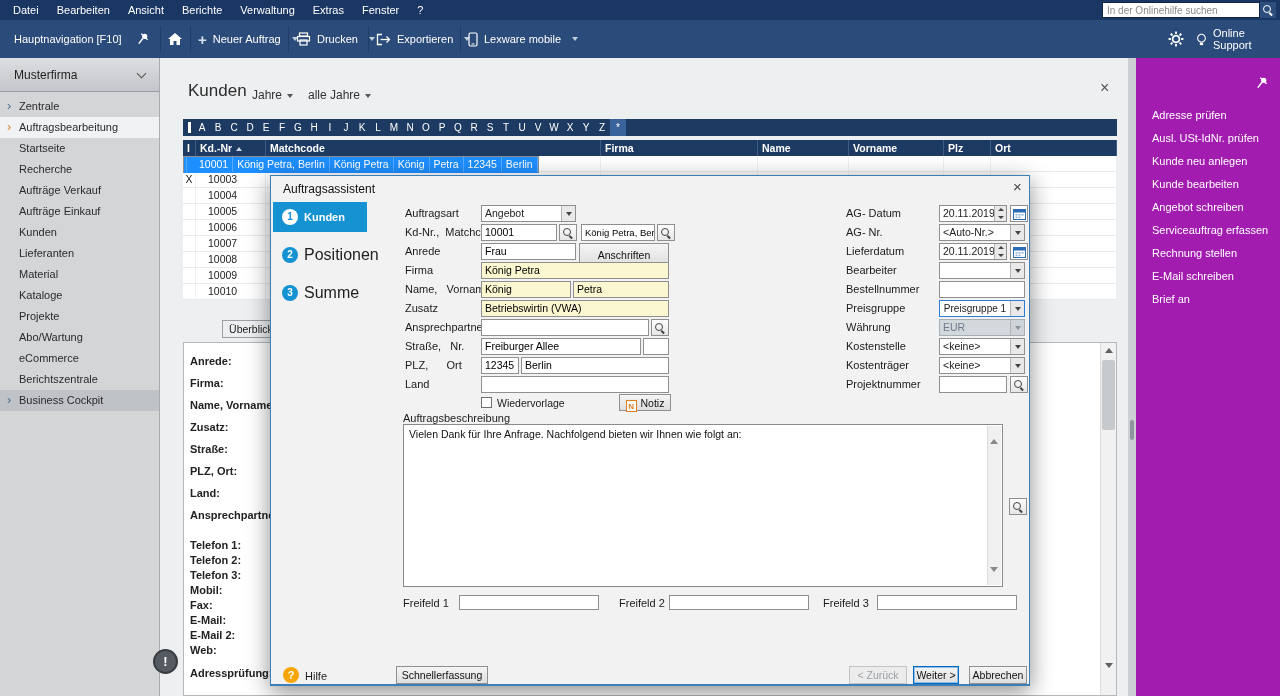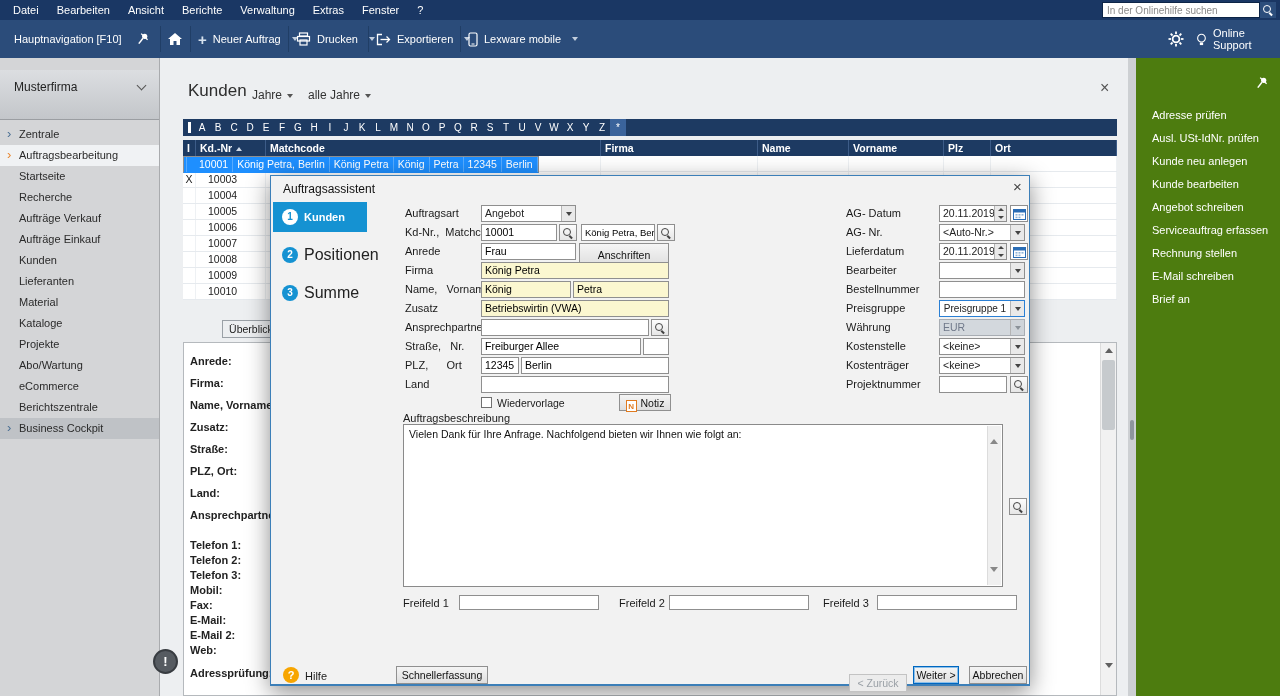--- a/index.html
+++ b/index.html
@@ -29,21 +29,21 @@
 
   
   .toolbar { position:absolute; left:0; top:20px; width:1280px; height:38px; background:#2b4c7a; color:#e9eef5; }
   .tb-sep { position:absolute; top:6px; width:1px; height:26px; background:#203e66; }
   .tb-txt { position:absolute; top:0; height:38px; line-height:38px; font-size:11px; color:#fff; }
   .tb-btn { position:absolute; top:0; height:38px; display:flex; align-items:center; gap:6px; color:#fff; font-size:11px; cursor:pointer; }
   .tb-plus { font-size:15px; font-weight:bold; color:#d7e2ef; line-height:15px; }
 
   
   .sidebar { position:absolute; left:0; top:58px; width:160px; height:638px; background:#d4d5d7; border-right:1px solid #a9abae; }
-  .company { height:50px; background:linear-gradient(#dcdee1,#c3c6ca); border-bottom:1px solid #9b9ea2; line-height:34px; padding-left:14px; font-size:12px; color:#222; position:relative; cursor:pointer;margin-top:12px; }
+  .company { height:34px; background:linear-gradient(#dcdee1,#c3c6ca); border-bottom:1px solid #9b9ea2; line-height:34px; padding-left:14px; font-size:12px; color:#222; position:relative; cursor:pointer; }
   .chev { position:absolute; right:14px; top:12px; width:7px; height:7px; border-right:1.6px solid #555; border-bottom:1.6px solid #555; transform:rotate(45deg); }
   .side-list { margin-top:4px; }
   .side-item { height:21px; line-height:21px; font-size:11px; color:#2a2a2a; padding-left:19px; position:relative; cursor:pointer; white-space:nowrap; overflow:hidden; }
   .side-item .arrow { position:absolute; left:7px; top:0; font-size:13px; line-height:20px; color:#4a6f94; }
   .side-item.active { background:#f0f2f4; }
   .side-item.active .arrow { color:#e8852e; }
   .side-item.cockpit { background:#bfc2c6; }
 
   
   .vtitle { position:absolute; left:188px; top:81px; font-size:17px; color:#2e2e2e; }
@@ -81,21 +81,21 @@
   .sb-btn { position:absolute; left:0; width:15px; height:15px; background:#f1f1f1; display:flex; align-items:center; justify-content:center; cursor:pointer; }
   .tri-u { width:0; height:0; border-left:4px solid transparent; border-right:4px solid transparent; border-bottom:5px solid #606060; }
   .tri-d { width:0; height:0; border-left:4px solid transparent; border-right:4px solid transparent; border-top:5px solid #606060; }
   .sb-thumb { position:absolute; left:1px; width:13px; background:#c6cacd; border-radius:2px; cursor:pointer; }
 
   .warn { position:absolute; left:153px; top:649px; width:25px; height:25px; border-radius:50%; background:#565b61; border:2px solid #383c41; color:#fff; font-weight:bold; text-align:center; line-height:21px; font-size:13px; z-index:30; }
 
   
   .splitter { position:absolute; left:1128px; top:58px; width:8px; height:638px; background:#cdd0d3; cursor:col-resize; }
   .sp-handle { position:absolute; left:2px; top:362px; width:4px; height:20px; background:#8e959c; border-radius:2px; }
-  .rightbar { position:absolute; left:1136px; top:58px; width:144px; height:638px; background:#4d7c0f; padding-top:46px; }
+  .rightbar { position:absolute; left:1136px; top:58px; width:144px; height:638px; background:#a21caf; padding-top:46px; }
   .rb-pin { position:absolute; right:12px; top:18px; cursor:pointer; }
   .rb-item { height:23px; line-height:23px; color:#fff; font-size:11px; padding-left:16px; cursor:pointer; white-space:nowrap; }
 
   
   .dialog { position:absolute; left:270px; top:175px; width:760px; height:511px; background:#f2f2f2; border:1px solid #3c7fb8; border-bottom-width:2px; box-shadow:0 6px 22px rgba(0,0,0,.45); z-index:50; }
   .dlg-title { position:absolute; left:12px; top:6px; font-size:12px; color:#111; }
   .dlg-close { position:absolute; left:742px; top:2px; font-size:15px; color:#444; cursor:pointer; }
   .step1 { position:absolute; left:2px; top:26px; width:94px; height:30px; background:#1592d2; display:flex; align-items:center; cursor:pointer; }
   .s1c { width:16px; height:16px; border-radius:50%; background:#fff; color:#1592d2; font-weight:bold; font-size:10px; text-align:center; line-height:16px; margin:0 6px 0 9px; }
   .s1l { color:#fff; font-weight:bold; font-size:11px; }
@@ -117,21 +117,21 @@
   .sel.dis .txt { color:#70798a; }
   .sel.dis .dd { background:#cfd4d9; }
   .sel.dis .dd::after { border-top-color:#8b9299; }
   .spin { width:12px; border-left:1px solid #b4b4b4; background:#e9e9e9; display:flex; flex-direction:column; }
   .spin span { flex:1; display:flex; align-items:center; justify-content:center; }
   .su::after { content:''; border-left:3px solid transparent; border-right:3px solid transparent; border-bottom:3.5px solid #444; }
   .sd::after { content:''; border-left:3px solid transparent; border-right:3px solid transparent; border-top:3.5px solid #444; }
   .mag-btn { position:absolute; width:18px; height:17px; background:linear-gradient(#fdfdfd,#e6e6e6); border:1px solid #8f8f8f; display:flex; align-items:center; justify-content:center; cursor:pointer; }
   .cal-btn { position:absolute; width:18px; height:17px; background:#fff; border:1px solid #8f8f8f; display:flex; align-items:center; justify-content:center; cursor:pointer; }
   .btn { position:absolute; height:18px; background:linear-gradient(#f5f5f5,#dedede); border:1px solid #909090; font-size:10.5px; text-align:center; line-height:16px; color:#111; cursor:pointer; font-family:inherit; }
-  .btn.disabled { color:#9aa0a6; background:#ececec; border-color:#c3c3c3;margin-top:8px; }
+  .btn.disabled { color:#9aa0a6; background:#ececec; border-color:#c3c3c3; }
   .btn.primary { border:1px solid #0067c0; box-shadow:inset 0 0 0 1px #8cc0ea; }
   .cb { position:absolute; width:11px; height:11px; background:#fff; border:1px solid #707070; cursor:pointer; }
   .ta { position:absolute; left:132px; top:248px; width:600px; height:163px; background:#fff; border:1px solid #8a8a8a; font-size:10.5px; color:#111; padding:3px 18px 3px 5px; }
   .tasb { position:absolute; right:1px; top:1px; bottom:1px; width:14px; background:#f0f0f0; border-left:1px solid #dcdcdc; }
   .tasb .up { position:absolute; top:1px; left:2px; } .tasb .dn { position:absolute; bottom:1px; left:2px; }
   .help { position:absolute; left:12px; top:491px; width:16px; height:16px; border-radius:50%; background:#f7a500; color:#fff; font-weight:bold; font-size:11px; text-align:center; line-height:16px; cursor:pointer; }
   .notiz-ico { display:inline-block; width:11px; height:12px; background:#fff; border:1px solid #e07b20; color:#e07b20; font-weight:bold; font-size:8px; line-height:11px; text-align:center; margin-right:4px; vertical-align:-2px; }
 </style>
 </head>
 <body>

